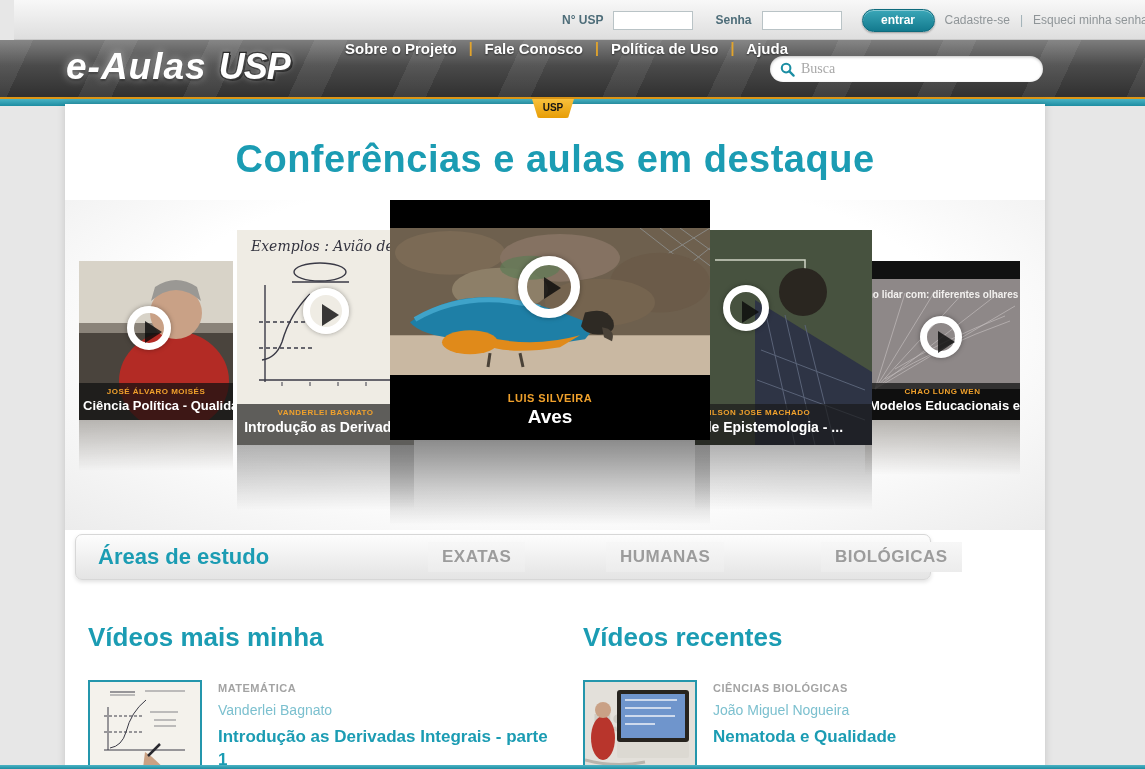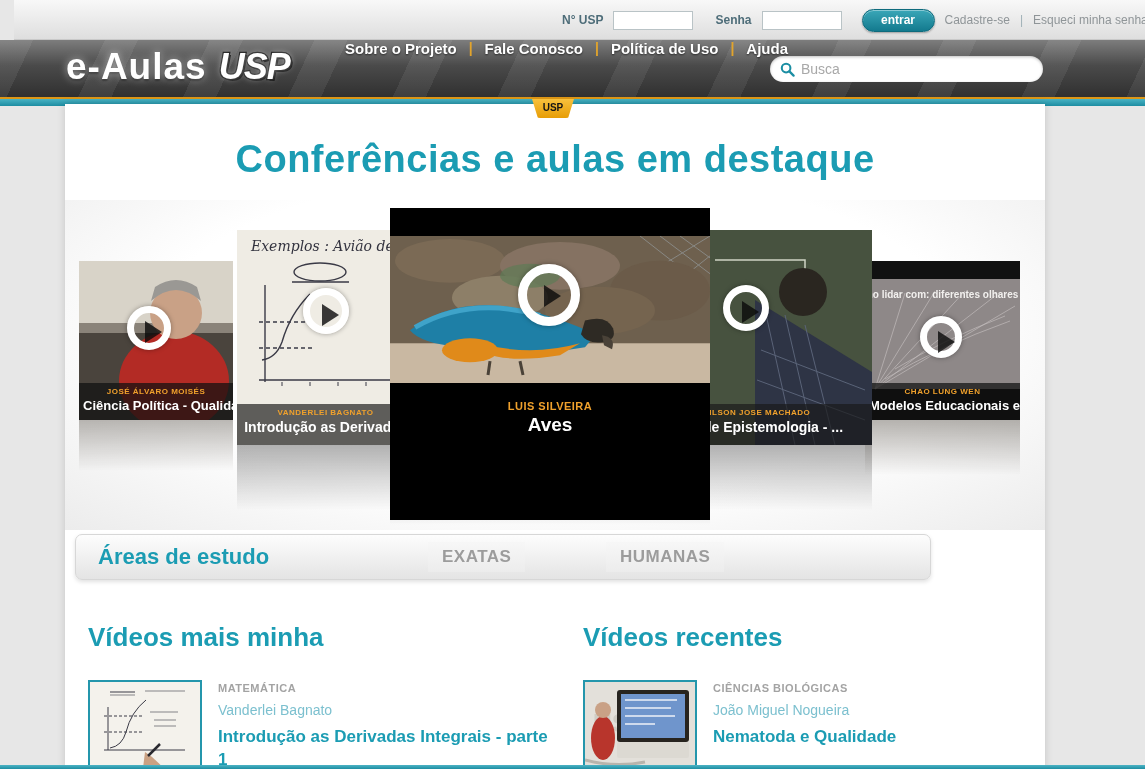--- a/index.html
+++ b/index.html
@@ -18,31 +18,31 @@
   .topbar-link { font-size:12px; color:#8f9598; text-decoration:none; }
   .topbar-sep { color:#9fb0b6; font-size:12px; }
 
   
   .header { position:absolute; left:0; top:40px; width:1145px; height:57px;
             background:
               repeating-linear-gradient(115deg, rgba(255,255,255,.07) 0 30px, rgba(255,255,255,0) 30px 95px),
               linear-gradient(#7d7d7d,#4a4a4a 45%,#303030);
             display:flex; align-items:center; }
   .logo-wrap { position:absolute; left:66px; top:6px; display:flex; align-items:baseline; gap:12px; cursor:pointer; }
-  .logo-text { font-size:37px; font-weight:bold; color:#fff;
+  .logo-text { font-size:37px; font-weight:bold; font-style:italic; color:#fff;
                text-shadow:0 0 8px rgba(255,255,255,.55), 0 2px 2px rgba(0,0,0,.5); letter-spacing:1px; }
   .logo-usp { font-size:36px; font-weight:900; font-style:italic; color:#fff; letter-spacing:-1px;
               -webkit-text-stroke:2.5px #111; paint-order:stroke fill;
               text-shadow:0 0 6px rgba(255,255,255,.5), 2px 2px 0 #111; }
   .nav { position:absolute; left:345px; top:0; height:48px; display:flex; align-items:flex-start; }
   .nav a { color:#fff; font-size:15px; font-weight:bold; text-decoration:none; text-shadow:0 1px 2px rgba(0,0,0,.6); }
   .nav .sep { color:#e2a42c; font-weight:bold; margin:0 12px; font-size:14px; }
   .search-pill { position:absolute; left:770px; top:16px; width:273px; height:26px; background:#fff;
                  border-radius:13px; box-shadow:inset 0 1px 3px rgba(0,0,0,.25); display:flex; align-items:center; padding:0 10px; }
-  .search-pill input { border:none; outline:none; flex:1; font-size:14px; color:#555; background:transparent; margin-left:6px; }
+  .search-pill input { border:none; outline:none; flex:1; font-size:14px; color:#555; background:transparent; margin-left:6px;font-family:Liberation Serif, serif; }
   .search-pill input::placeholder { color:#a8a8a8; }
 
   
   .stripe-orange { position:absolute; left:0; top:97px; width:1145px; height:2px; background:#dd9716; }
   .stripe-teal { position:absolute; left:0; top:99px; width:1145px; height:7px;
                  background:linear-gradient(#49b3c4,#1d8da2); }
   .usp-badge { position:absolute; left:532px; top:99px; width:42px; height:19px; z-index:5;
                background:linear-gradient(#f8c13d,#e79d06); color:#151515; font-size:10px; font-weight:bold;
                text-align:center; line-height:18px; border-radius:0 0 8px 8px;
                clip-path:polygon(0 0,100% 0,86% 100%,14% 100%); }
@@ -222,21 +222,21 @@
         </g>
         <circle cx="108" cy="62" r="24" fill="#2a2620"></circle>
       </svg>
       <div class="play" style="left:28px;top:55px;width:46px;height:46px;"></div>
       <div class="caption" style="text-align:left;padding-left:8px;padding-bottom:10px;background:rgba(25,25,25,.68);">
         <span class="cap-author">NILSON JOSE MACHADO</span>
         <span class="cap-title">de Epistemologia - ...</span>
       </div>
     </div>
 
-    <div class="citem" style="left:325px;top:8px;width:320px;height:312px;z-index:5;background:#000;">
+    <div class="citem" style="left:325px;top:0;width:320px;height:240px;z-index:5;background:#000;">
       <svg viewBox="0 0 320 148" preserveAspectRatio="none" style="top:28px;height:147px;">
         <rect width="320" height="148" fill="#6e604e"></rect>
         <g stroke="#9aa3a8" stroke-width="1" opacity=".6">
           <line x1="250" y1="0" x2="320" y2="55"></line>
             <line x1="270" y1="0" x2="320" y2="38"></line>
           <line x1="290" y1="0" x2="320" y2="22"></line>
             <line x1="255" y1="40" x2="320" y2="0"></line>
           <line x1="270" y1="60" x2="320" y2="20"></line>
         </g>
         <ellipse cx="60" cy="25" rx="55" ry="22" fill="#7b6a55"></ellipse>
@@ -260,20 +260,21 @@
         <span class="cap-author" style="font-size:11px;">LUIS SILVEIRA</span>
         <span class="cap-title" style="font-size:19px;">Aves</span>
       </div>
     </div>
   </div>
 
   <div class="areas-bar">
     <div class="areas-title">Áreas de estudo</div>
     <button class="area-tab" style="left:352px;">EXATAS</button>
     <button class="area-tab" style="left:530px;">HUMANAS</button>
+    <button class="area-tab" style="left:745px;">BIOLÓGICAS</button>
   </div>
 
   <div class="section-heading" style="left:23px;top:518px;">Vídeos mais minha</div>
   <div class="vitem-thumb" style="left:23px;top:576px;">
     <svg viewBox="0 0 110 86" preserveAspectRatio="none">
       <rect width="110" height="86" fill="#f4f2ec"></rect>
       <g stroke="#3a3a46" stroke-width="1" fill="none">
         <path d="M20 10 h25"></path>
           <path d="M20 13 h25" stroke-width=".6"></path>
         <path d="M55 9 h40" stroke-width=".6"></path>

